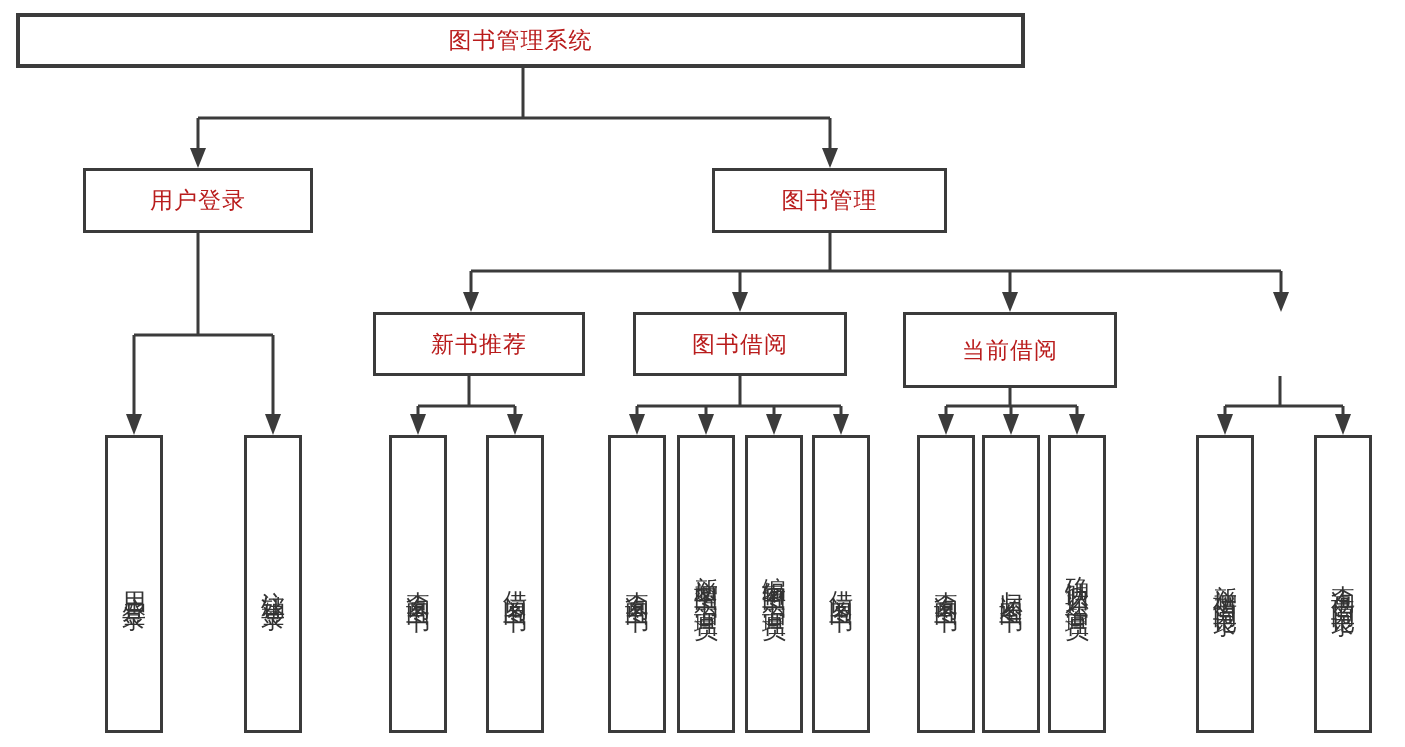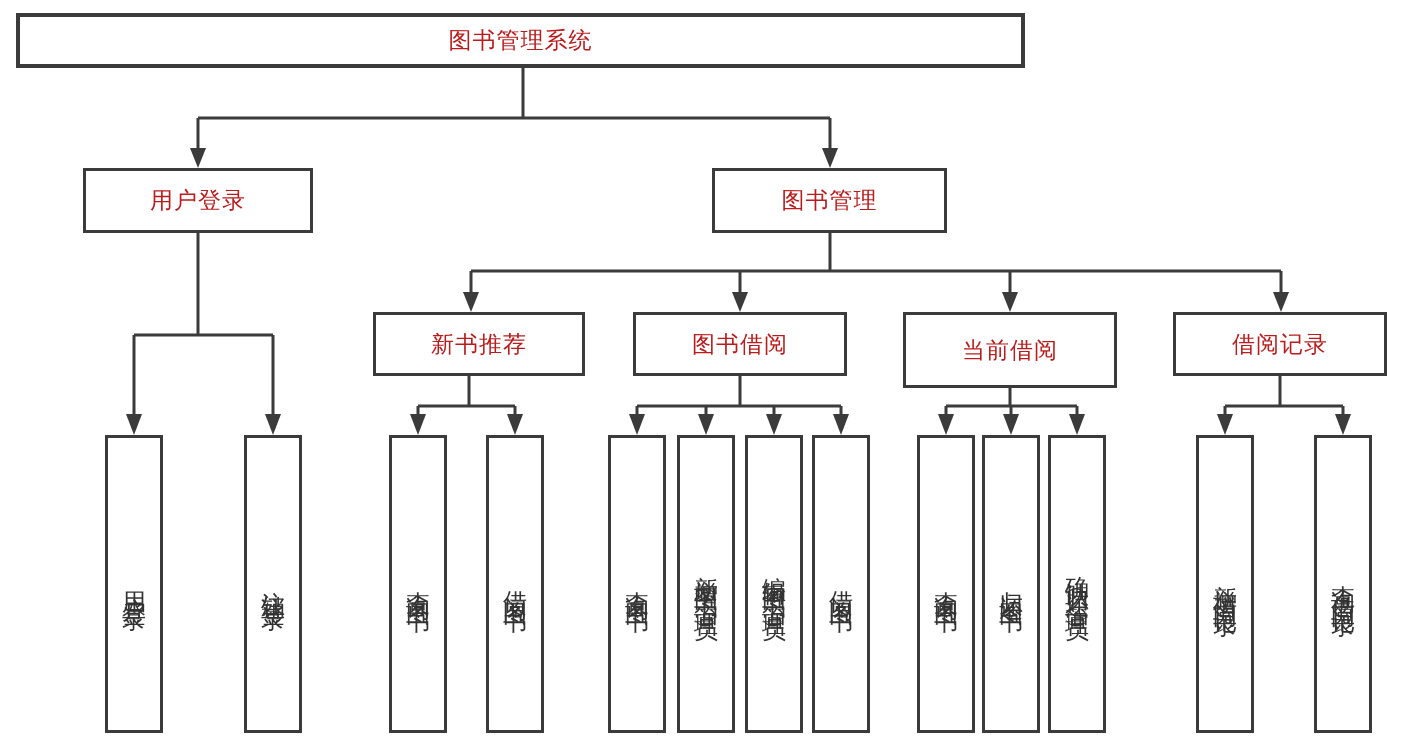--- a/index.html
+++ b/index.html
@@ -99,23 +99,20 @@
 
   <div class="hbox" style="left:373px;top:312px;width:212px;height:64px">
     <span>新书推荐</span>
   </div>
   <div class="hbox" style="left:633px;top:312px;width:214px;height:64px">
     <span>图书借阅</span>
   </div>
   <div class="hbox" style="left:903px;top:312px;width:214px;height:76px">
     <span>当前借阅</span>
   </div>
-  <div class="hbox" style="left:1173px;top:312px;width:214px;height:64px">
-    <span>借阅记录</span>
-  </div>
 
   <div class="vbox" style="left:105px">
     <span>用户登录</span>
   </div>
   <div class="vbox" style="left:244px">
     <span>注销登录</span>
   </div>
 
   <div class="vbox" style="left:389px">
     <span>查询图书</span>

